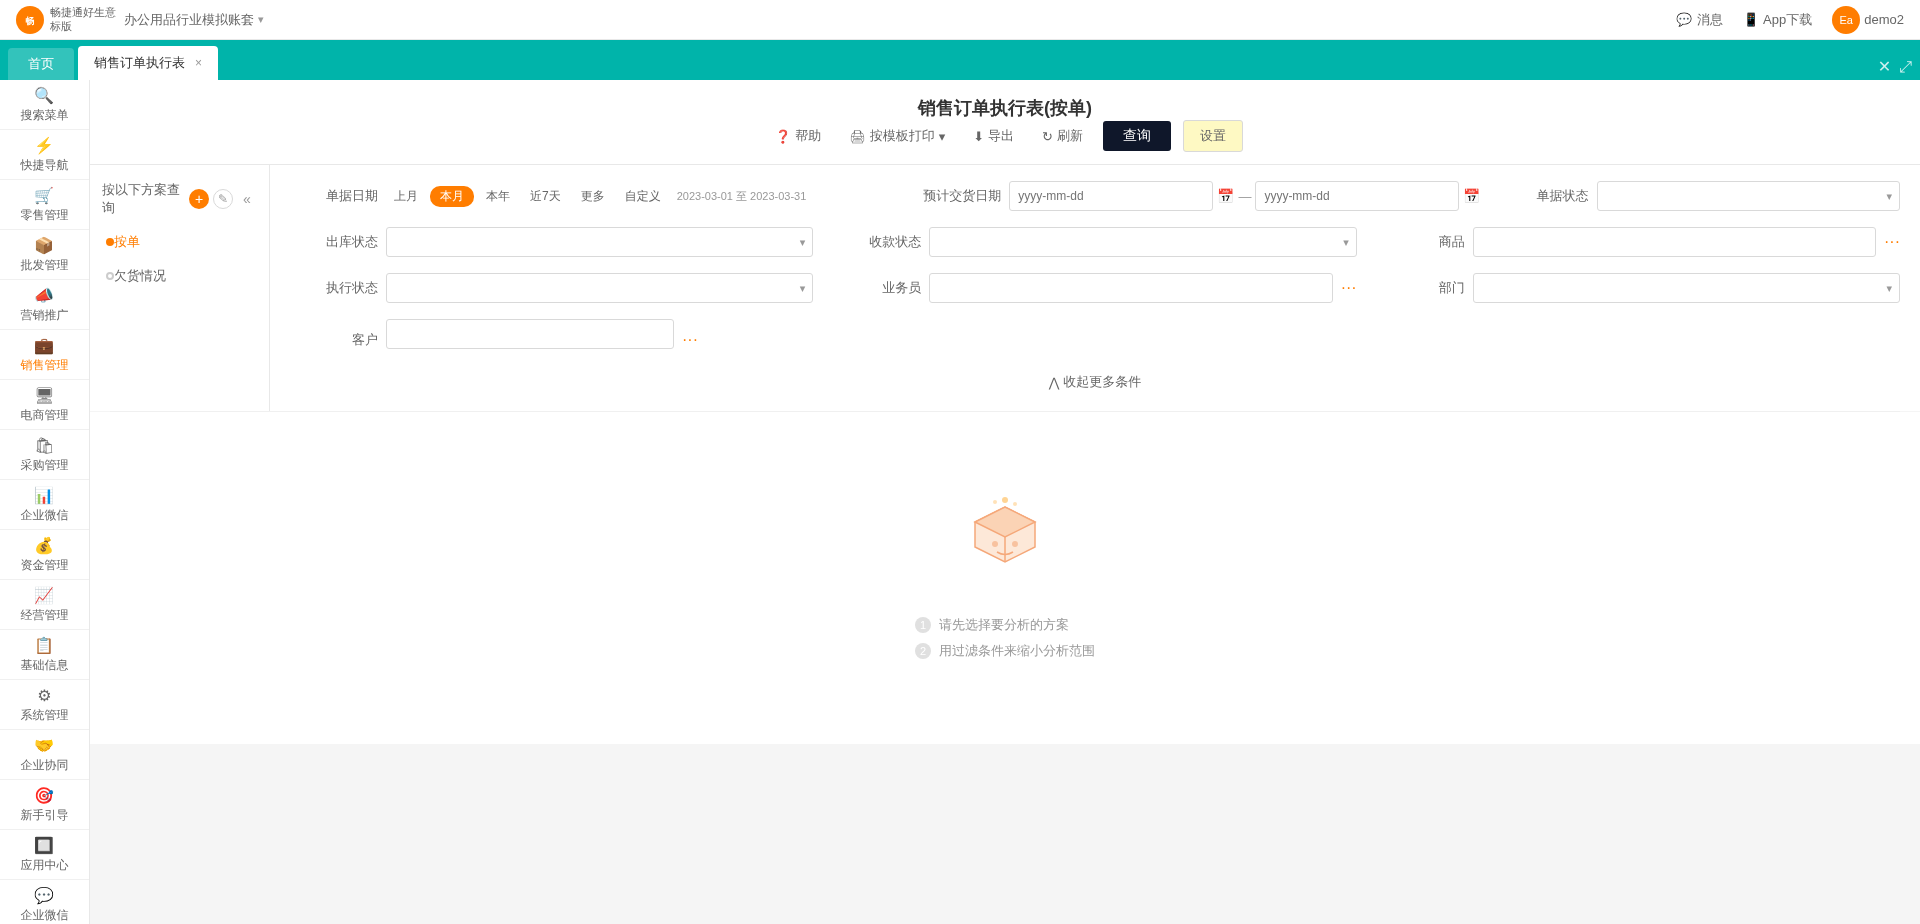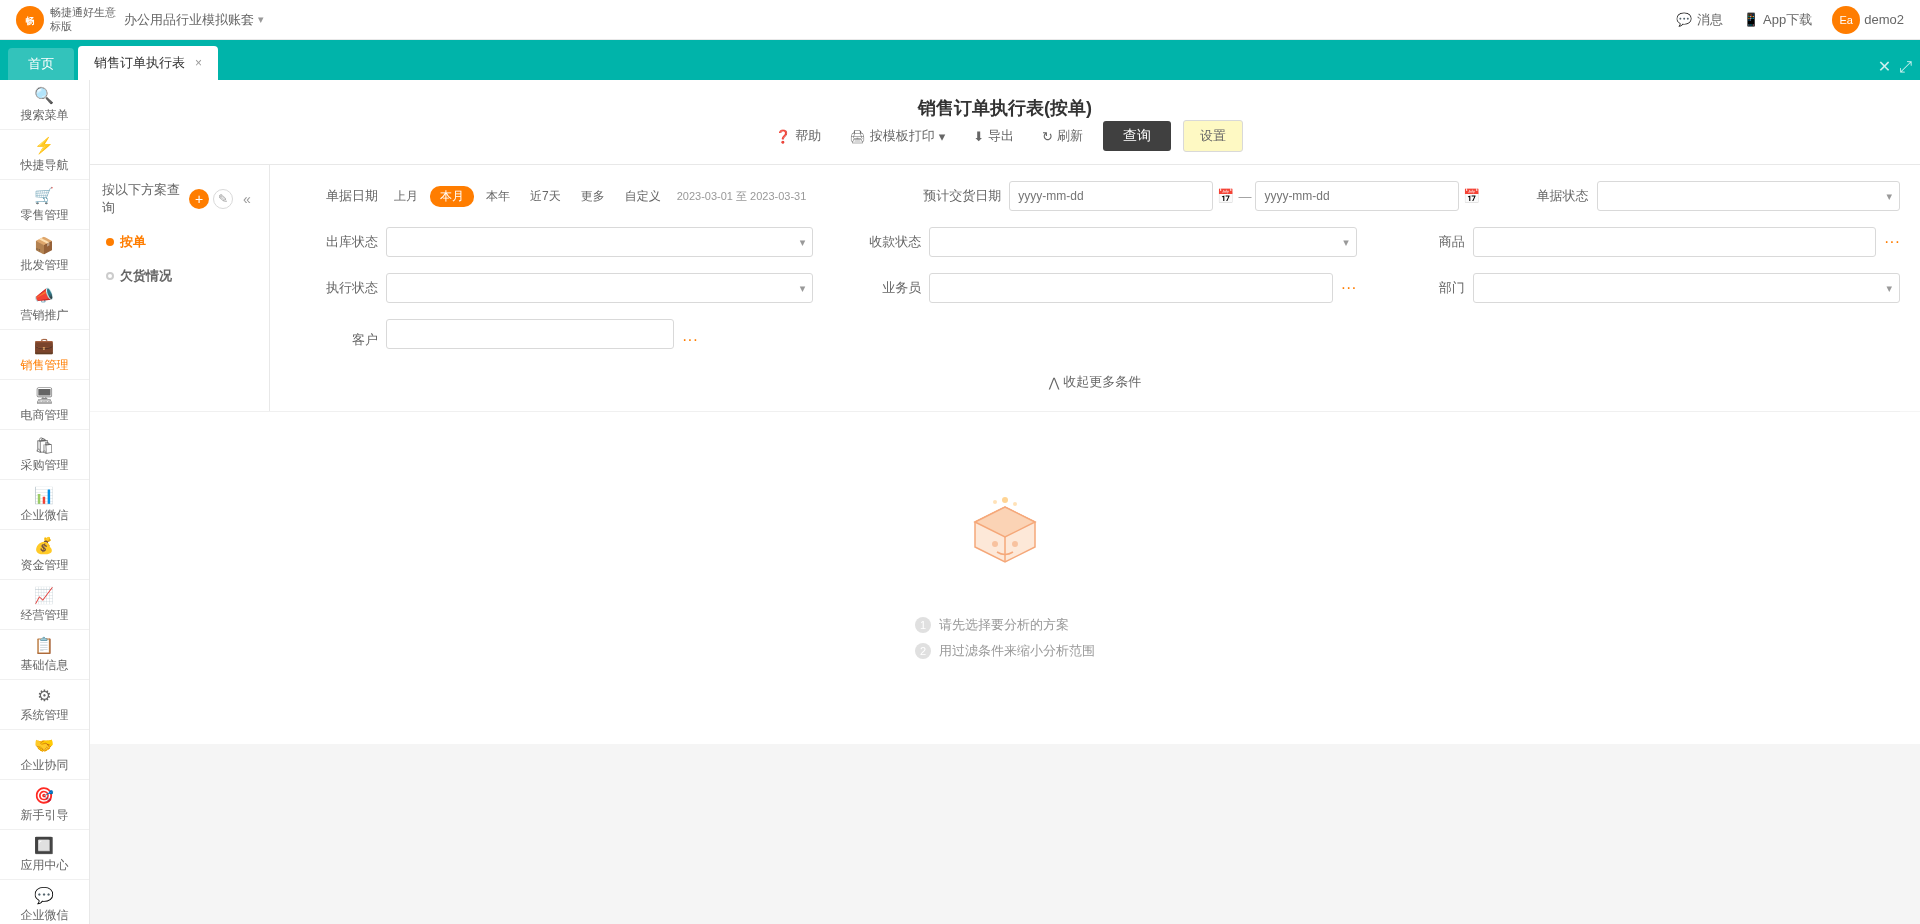--- a/index.html
+++ b/index.html
@@ -167,21 +167,21 @@
       gap: 12px;
       padding-bottom: 12px;
     }
     .action-btn {
       display: flex; align-items: center; gap: 4px;
       color: #666; font-size: 13px; cursor: pointer;
       padding: 4px 8px;
       border-radius: 3px;
     }
     .action-btn-primary {
-      background: #404040;
+      background: #0f172a;
       color: #fff;
       border: none;
       padding: 6px 20px;
       border-radius: 3px;
       font-size: 14px;
       cursor: pointer;
     }
     .action-btn-secondary {
       background: #fef9c3;
       color: #666;
@@ -203,26 +203,25 @@
       min-width: 180px;
       border-right: 1px solid #e8e8e8;
       padding: 12px 0;
     }
     .filter-left-header {
       display: flex; align-items: center; gap: 4px;
       padding: 4px 12px 8px 12px;
       color: #666; font-size: 13px;
     }
     .filter-left-item {
-      display: flex; align-items: center; gap: 6px;
+      display: flex; align-items: center; 
       padding: 8px 16px;
       cursor: pointer;
       font-size: 13px;
       color: #666;
-      font-weight: bold;
     }
     .filter-left-item.active { color: #ff7d00; }
     .filter-left-item .dot {
       width: 8px; height: 8px; border-radius: 50%;
       background: #ff7d00;
       display: inline-block;
     }
     .filter-left-item .dot-gray {
       width: 8px; height: 8px; border-radius: 50%;
       border: 2px solid #ccc;

